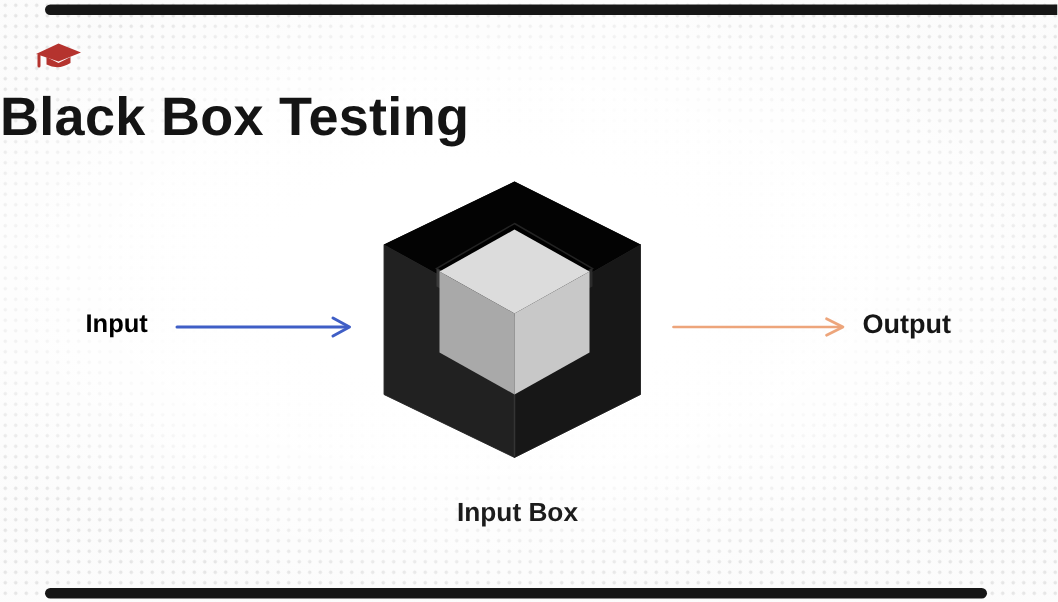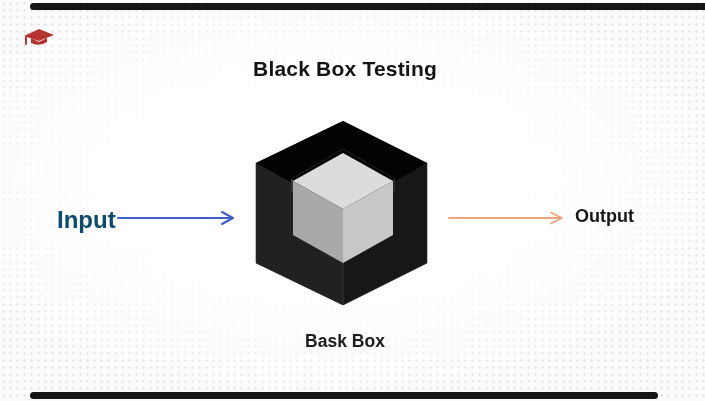--- a/index.html
+++ b/index.html
@@ -38,28 +38,28 @@
   .logo-line1 { font-size: 13px; font-weight: bold; letter-spacing: 0.2px; align-self: flex-start; margin-left: 14px; }
   .logo-jan { color: #3f3f3f; }
   .logo-bask { color: #b5332e; }
   .logo-line2 { font-size: 17px; font-weight: bold; color: #373737; letter-spacing: 0.6px; margin-top: 1px; }
   .logo-tagline { display: flex; align-items: center; gap: 4px; margin-top: 2px; }
   .logo-tagline-text { font-size: 6.5px; color: #4c4c4c; font-weight: bold; letter-spacing: 0.3px; }
   .tag-dash { width: 13px; height: 1px; background: #b0524d; }
   
   .title {
     position: absolute; left: 0; top: 57px; width: 690px;
-    text-align: center;
-    font-size: 21px; font-weight: 800; color: #141414;
+    text-align: left;
+    font-size: 36px; font-weight: 800; color: #141414;
     letter-spacing: 0.2px;
   }
   
   .input-label {
     position: absolute; left: 57px; top: 206px;
-    font-size: 24px; font-weight: bold; color: #0c4a6e;
+    font-size: 17px; font-weight: bold; color: #000000;
   }
   .output-label {
     position: absolute; left: 575px; top: 206px;
     font-size: 18px; font-weight: bold; color: #161616;
   }
   .arrow-in { position: absolute; left: 116px; top: 210px; }
   .arrow-out { position: absolute; left: 447px; top: 210px; }
   .cube-wrap { position: absolute; left: 253px; top: 116px; }
   .box-label {
     position: absolute; left: 253px; top: 331px; width: 184px;
@@ -122,14 +122,14 @@
   </div>
 
   <div class="arrow-out">
     <svg width="120" height="16" viewBox="0 0 120 16">
       <path d="M2,8 L113,8" fill="none" stroke-width="1.8" stroke-linecap="round" stroke="#eda57b"></path>
       <path d="M104,2.5 L115,8 L104,13.5" fill="none" stroke-width="1.8" stroke-linecap="round" stroke-linejoin="round" stroke="#eda57b"></path>
     </svg>
   </div>
   <div class="output-label">Output</div>
 
-  <div class="box-label">Bask Box</div>
+  <div class="box-label">Input Box</div>
 </div>
 
 </body></html>

